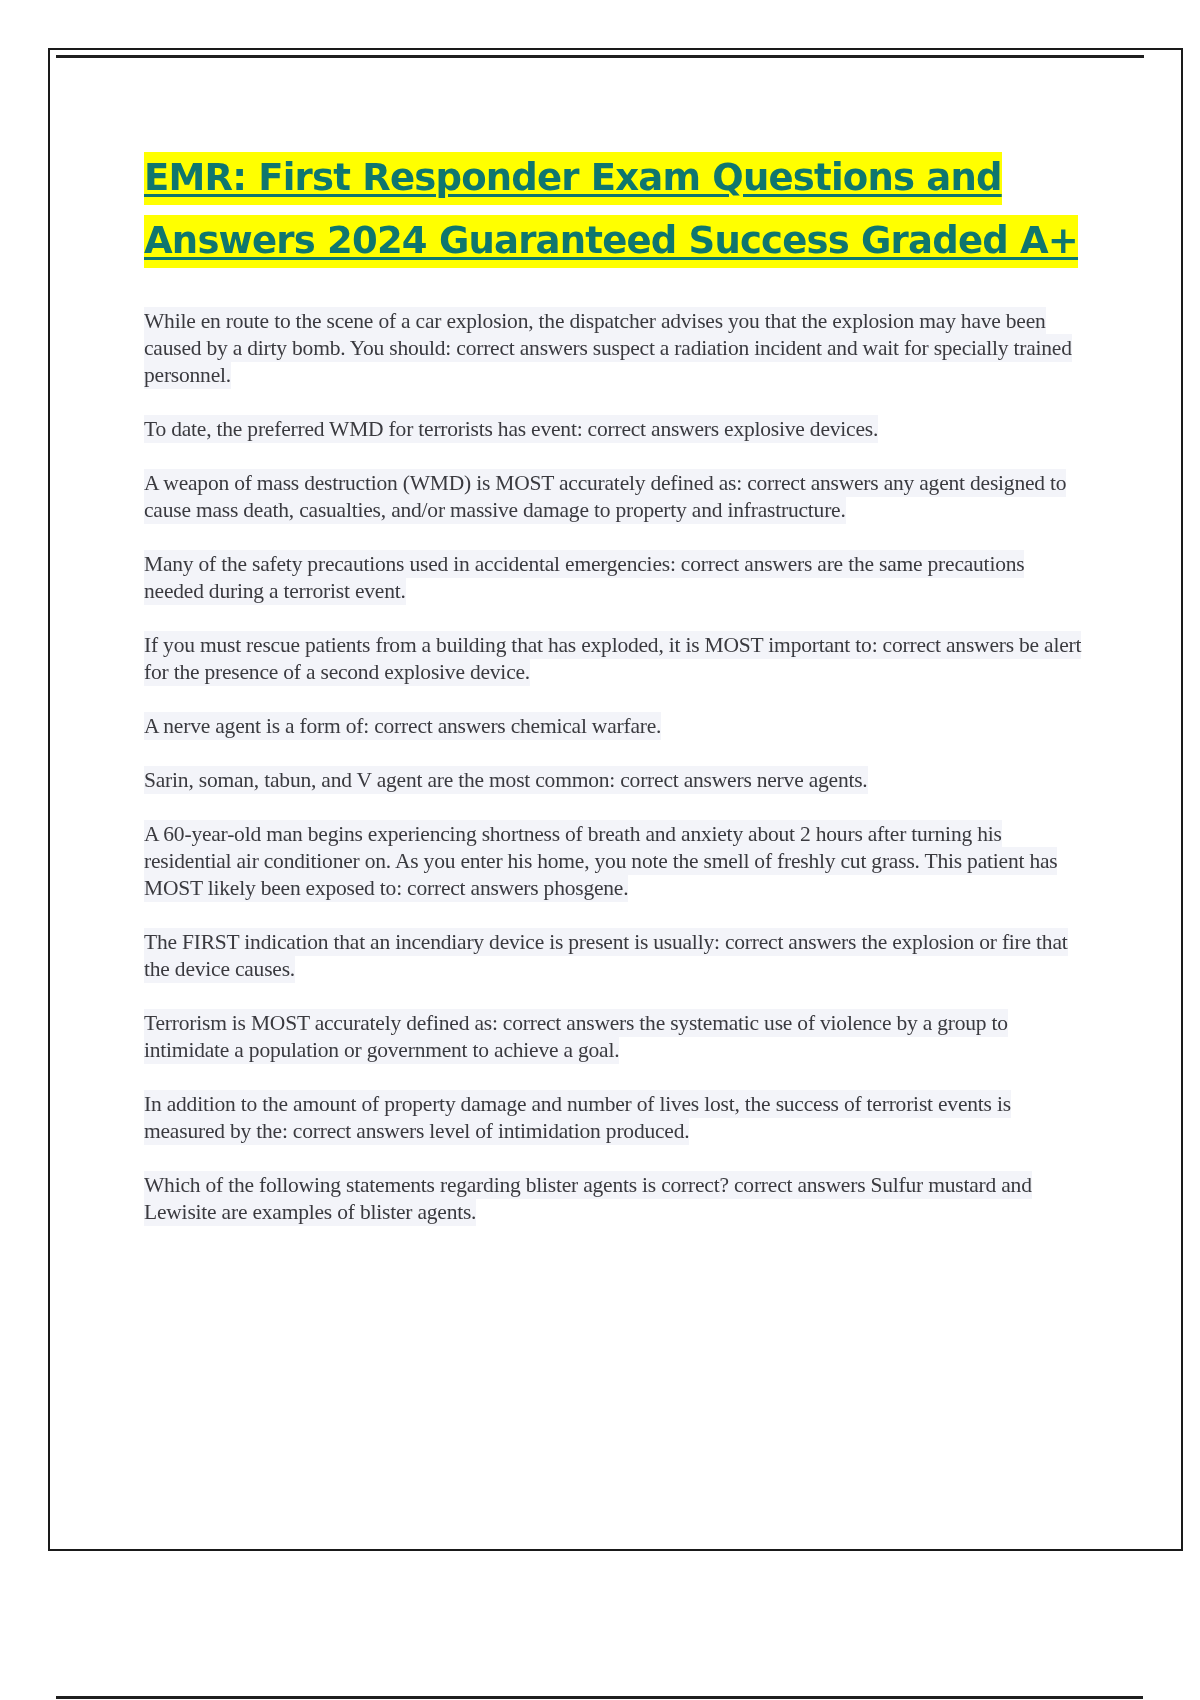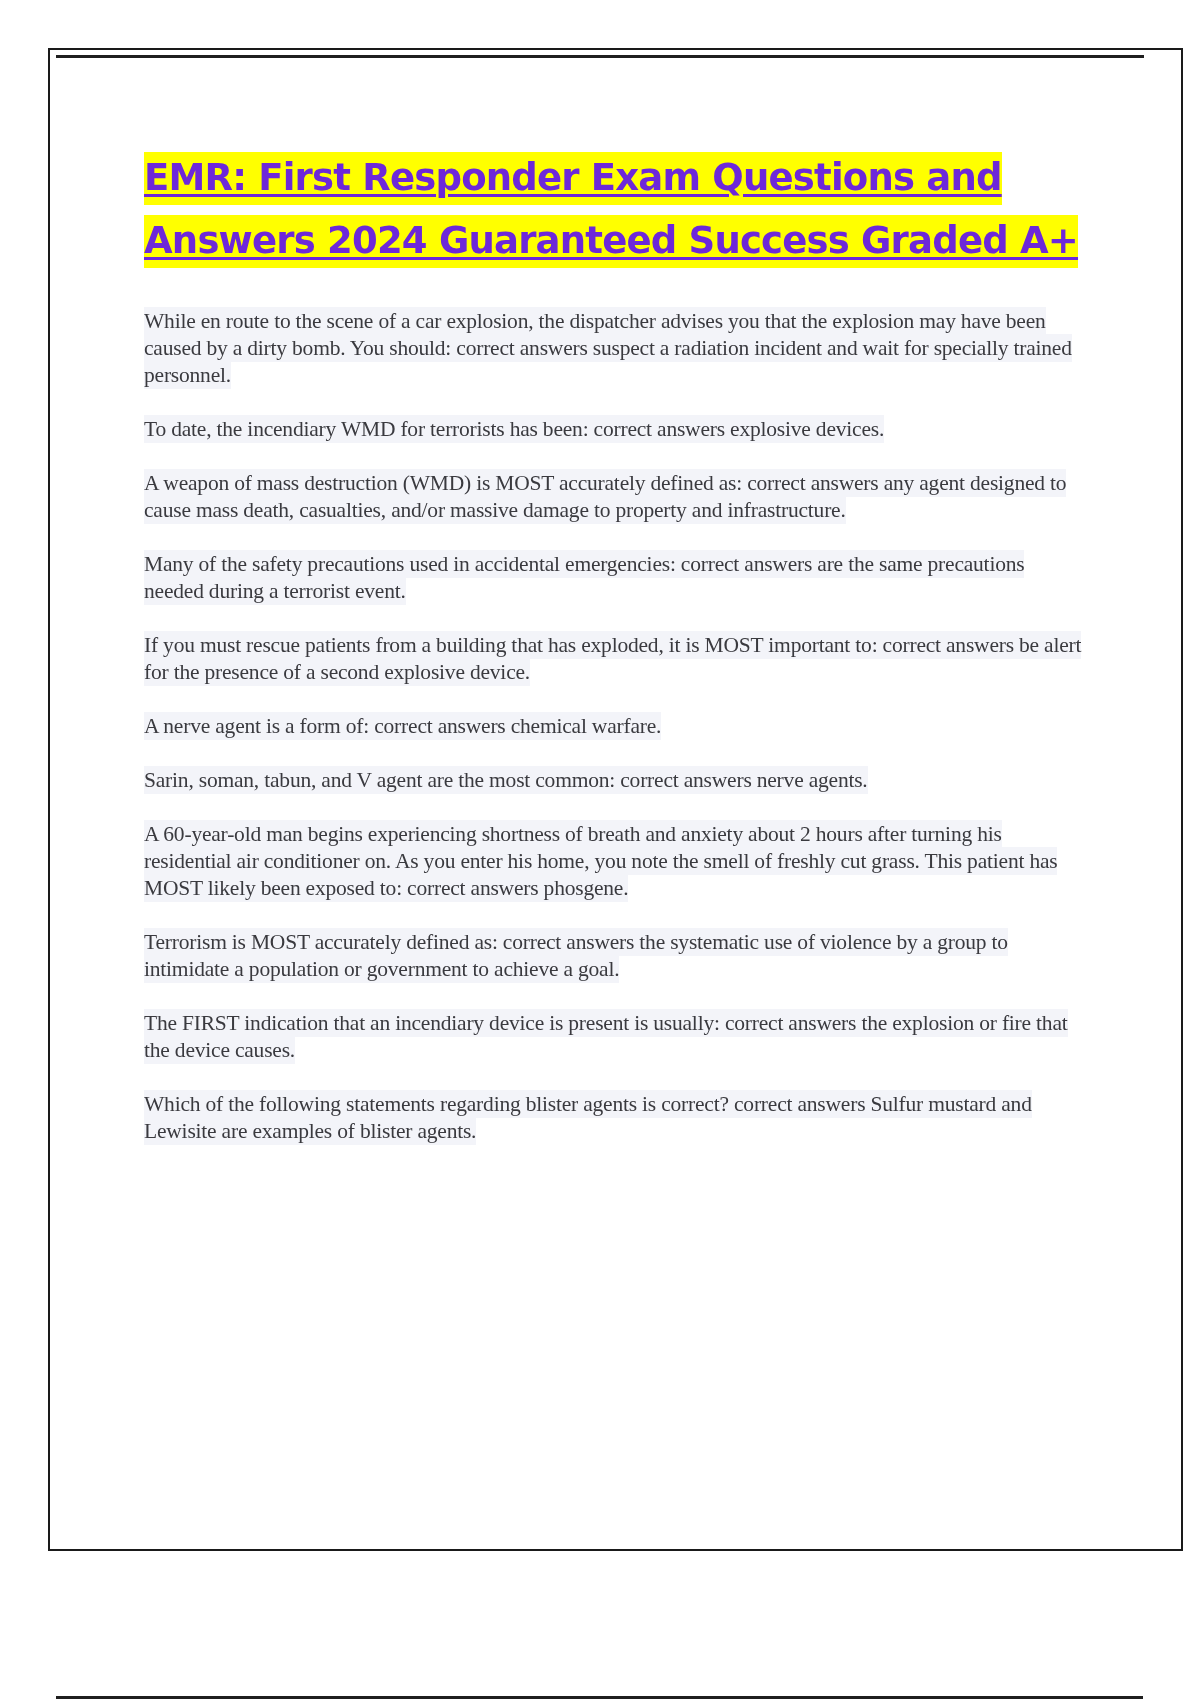--- a/index.html
+++ b/index.html
@@ -42,21 +42,21 @@
       position: absolute;
       left: 144px;
       top: 146px;
       width: 940px;
     }
     .title {
       font-family: "DejaVu Sans", "Liberation Sans", sans-serif;
       font-weight: bold;
       font-size: 37px;
       line-height: 63px;
-      color: #6d28d9;
+      color: #0f766e;
       margin: 0 0 36px 0;
       letter-spacing: -0.8px;
     }
     .title .hl {
       background: #ffff00;
       text-decoration: underline;
       text-decoration-thickness: 3px;
       text-underline-offset: 4px;
       padding: 4px 0 6px 0;
       box-decoration-break: clone;
@@ -85,26 +85,27 @@
 <body>
 
 <div class="top-rule"></div>
 <div class="page-frame"></div>
 
 <div class="content">
   <h1 class="title"><span class="hl">EMR: First Responder Exam Questions and Answers 2024 Guaranteed Success Graded A+</span></h1>
 
   <div class="qa-list">
     <p class="qa-item"><span class="hl">While en route to the scene of a car explosion, the dispatcher advises you that the explosion may have been caused by a dirty bomb. You should: correct answers suspect a radiation incident and wait for specially trained personnel.</span></p>
-    <p class="qa-item"><span class="hl">To date, the incendiary WMD for terrorists has been: correct answers explosive devices.</span></p>
+    <p class="qa-item"><span class="hl">To date, the preferred WMD for terrorists has event: correct answers explosive devices.</span></p>
     <p class="qa-item"><span class="hl">A weapon of mass destruction (WMD) is MOST accurately defined as: correct answers any agent designed to cause mass death, casualties, and/or massive damage to property and infrastructure.</span></p>
     <p class="qa-item"><span class="hl">Many of the safety precautions used in accidental emergencies: correct answers are the same precautions needed during a terrorist event.</span></p>
     <p class="qa-item"><span class="hl">If you must rescue patients from a building that has exploded, it is MOST important to: correct answers be alert for the presence of a second explosive device.</span></p>
     <p class="qa-item"><span class="hl">A nerve agent is a form of: correct answers chemical warfare.</span></p>
     <p class="qa-item"><span class="hl">Sarin, soman, tabun, and V agent are the most common: correct answers nerve agents.</span></p>
     <p class="qa-item"><span class="hl">A 60-year-old man begins experiencing shortness of breath and anxiety about 2 hours after turning his residential air conditioner on. As you enter his home, you note the smell of freshly cut grass. This patient has MOST likely been exposed to: correct answers phosgene.</span></p>
+    <p class="qa-item"><span class="hl">The FIRST indication that an incendiary device is present is usually: correct answers the explosion or fire that the device causes.</span></p>
     <p class="qa-item"><span class="hl">Terrorism is MOST accurately defined as: correct answers the systematic use of violence by a group to intimidate a population or government to achieve a goal.</span></p>
-    <p class="qa-item"><span class="hl">The FIRST indication that an incendiary device is present is usually: correct answers the explosion or fire that the device causes.</span></p>
+    <p class="qa-item"><span class="hl">In addition to the amount of property damage and number of lives lost, the success of terrorist events is measured by the: correct answers level of intimidation produced.</span></p>
     <p class="qa-item"><span class="hl">Which of the following statements regarding blister agents is correct? correct answers Sulfur mustard and Lewisite are examples of blister agents.</span></p>
   </div>
 </div>
 
 <div class="bottom-rule"></div>
 
 </body></html>

